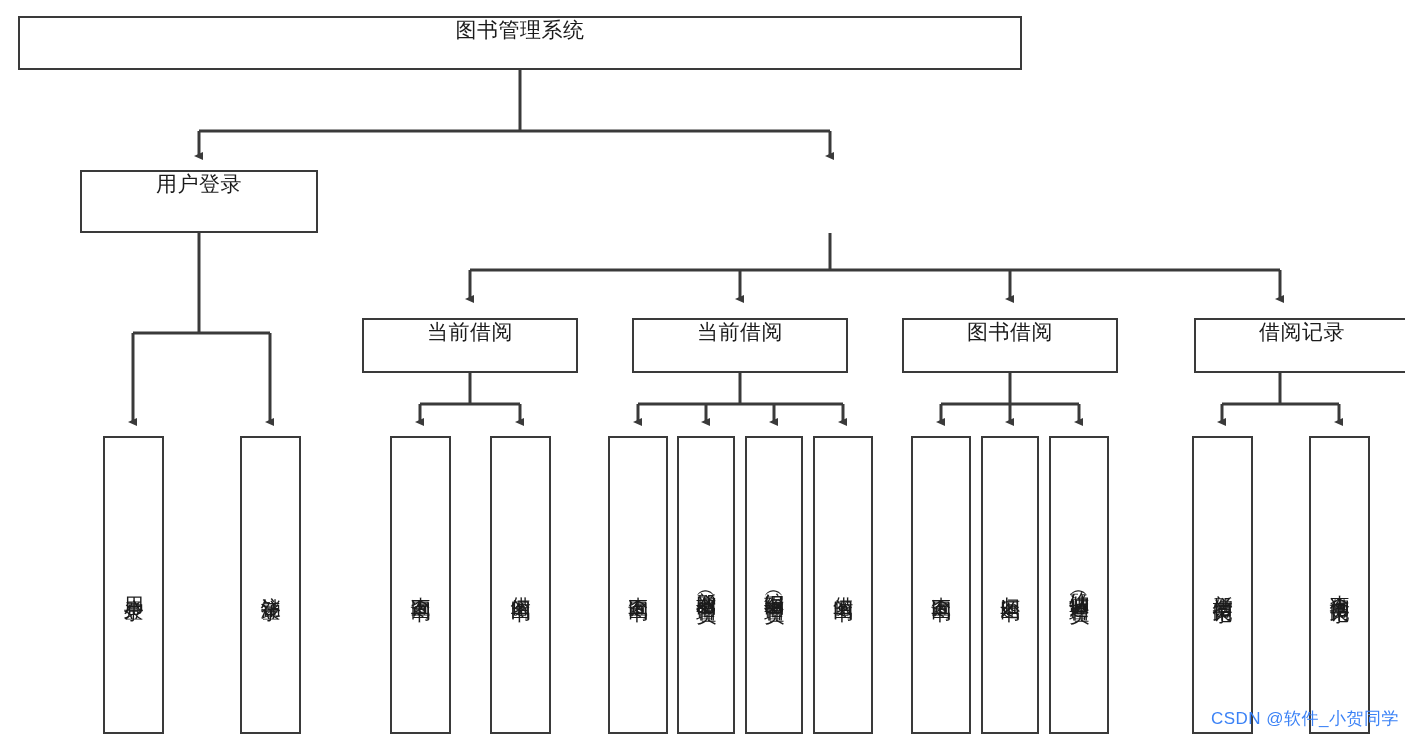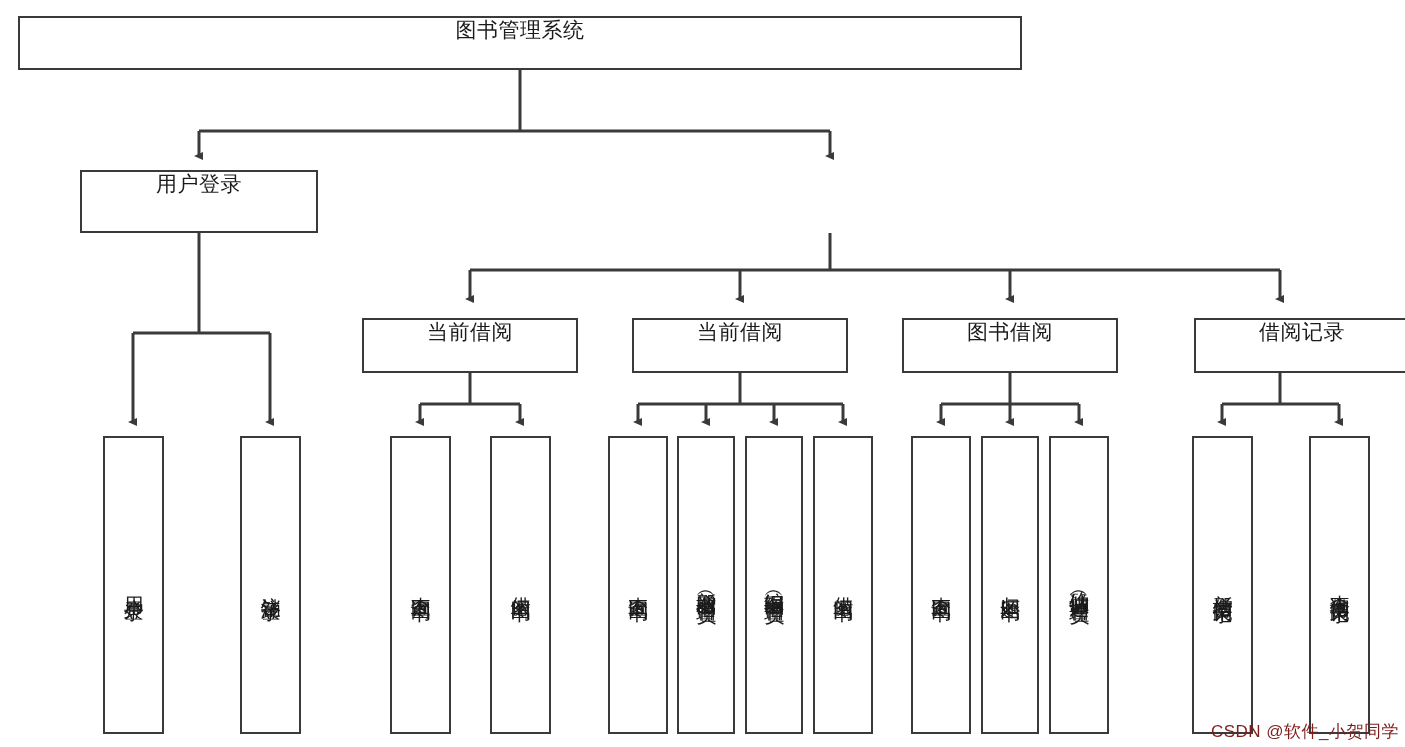--- a/index.html
+++ b/index.html
@@ -51,23 +51,23 @@
     text-orientation: upright;
     font-size: 20px;
     line-height: 1.28;
     letter-spacing: 2px;
     white-space: normal;
     max-height: 100%;
   }
   .watermark {
     position: absolute;
     right: 6px;
-    bottom: 4px;
+    bottom: 17px;
     font-size: 17px;
-    color: #7f1d1d;
+    color: #3b82f6;
     letter-spacing: 0.5px;
     user-select: none;
     white-space: nowrap;
   }
 </style>
 </head>
 <body>
 
 <div id="stage">
 

